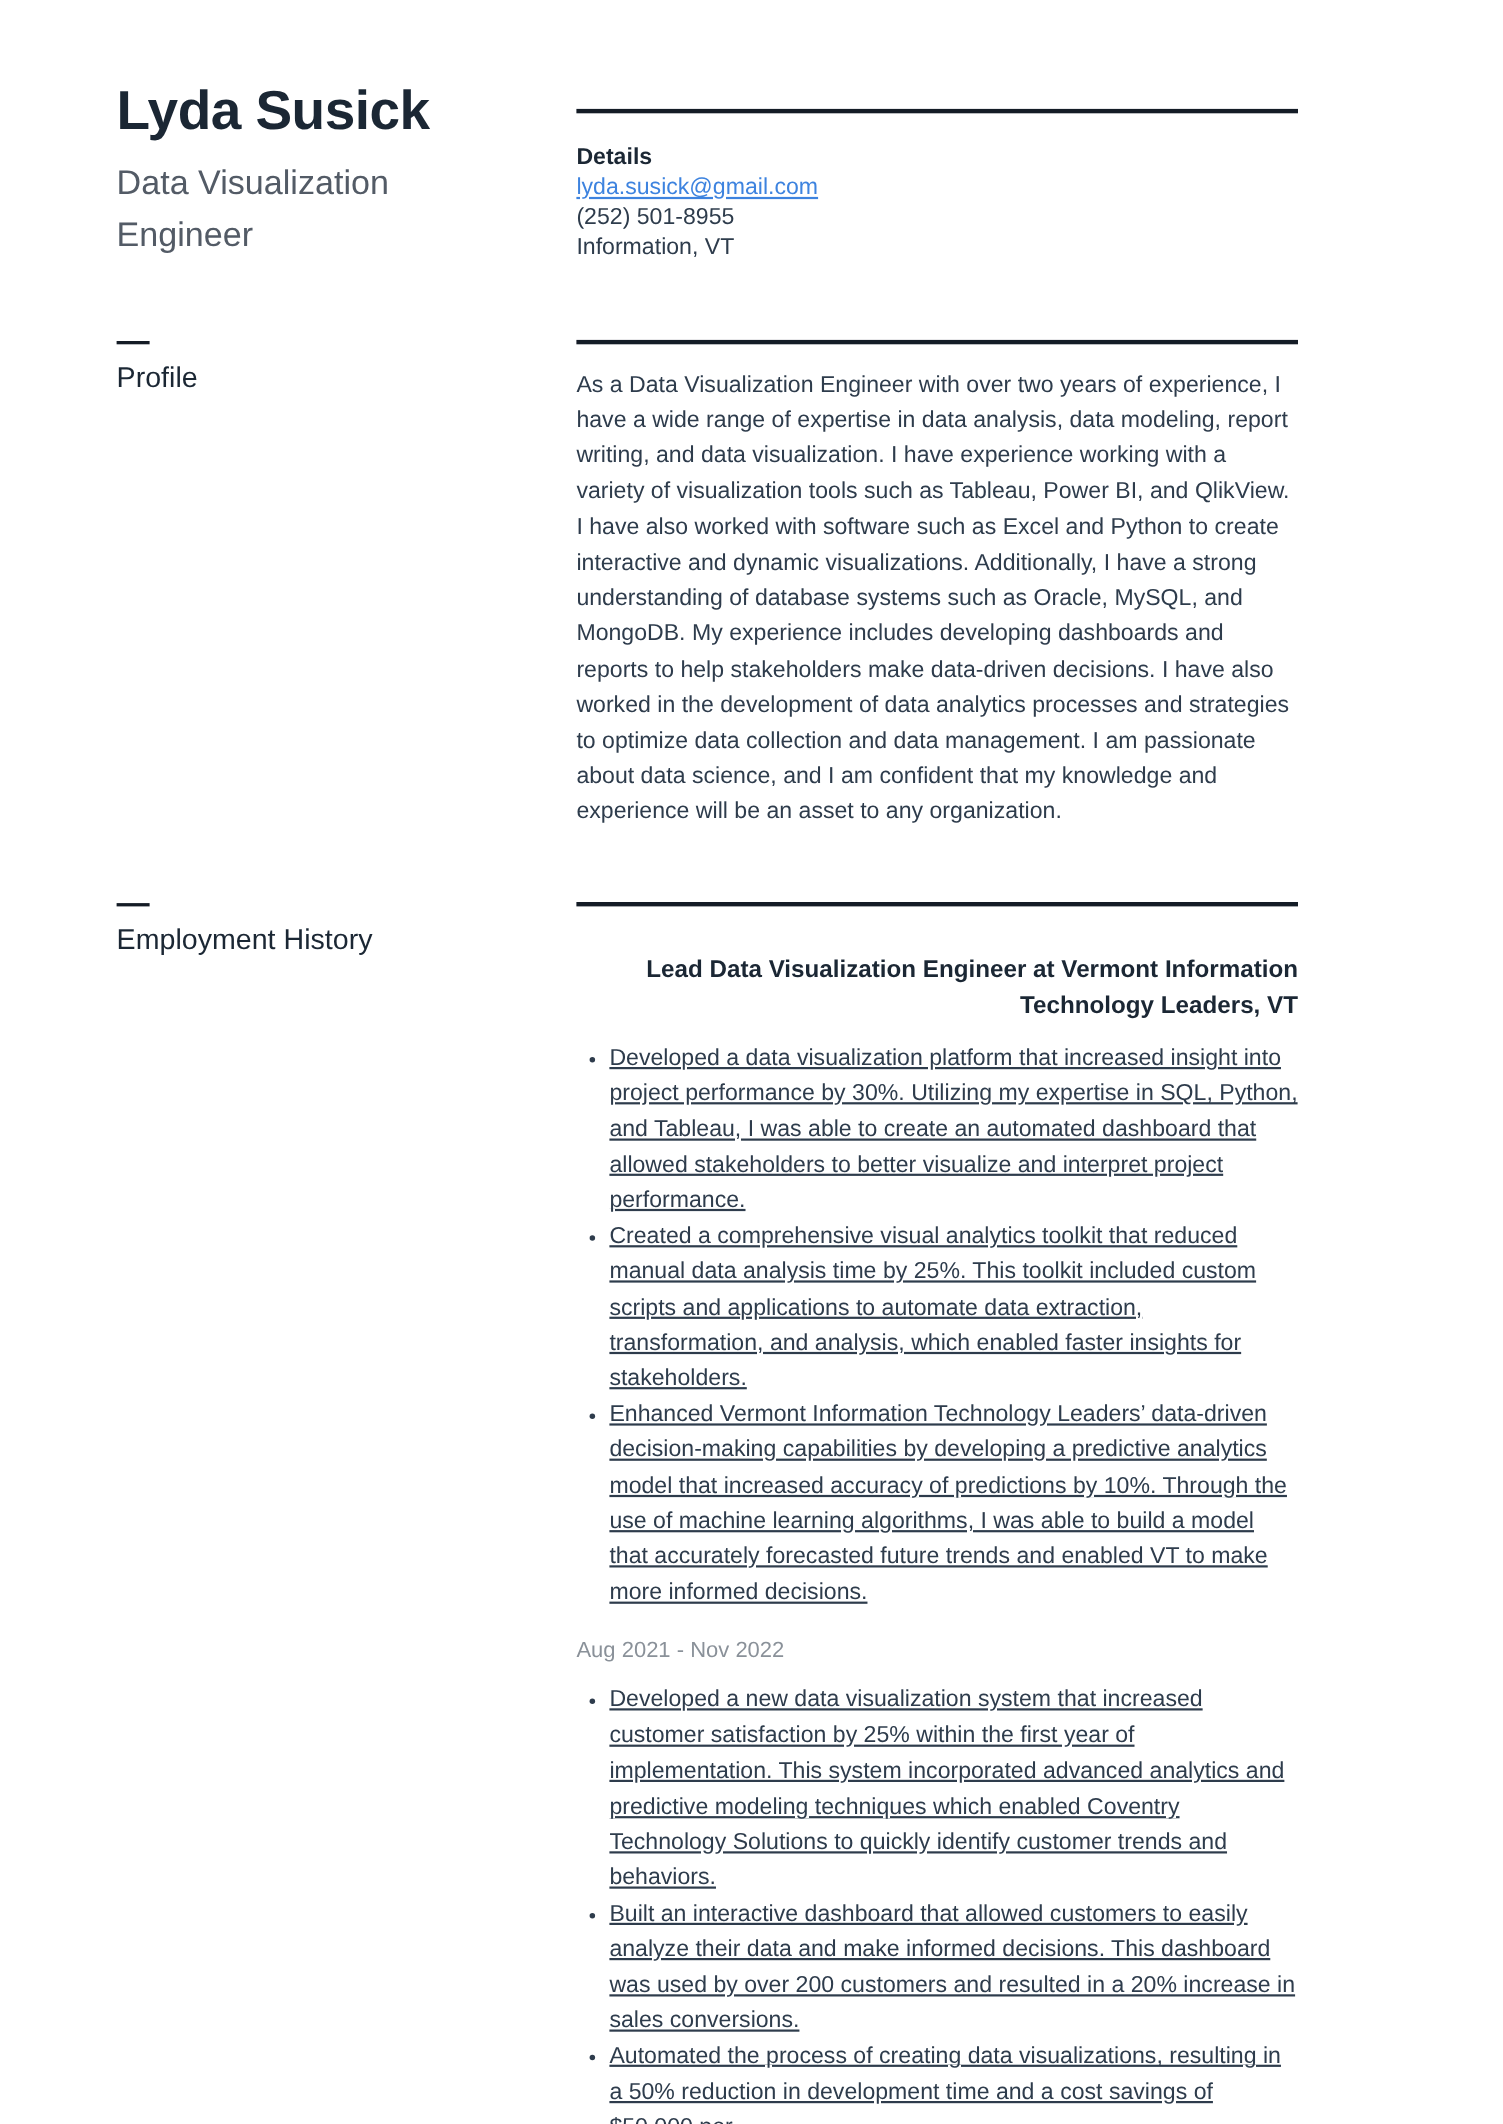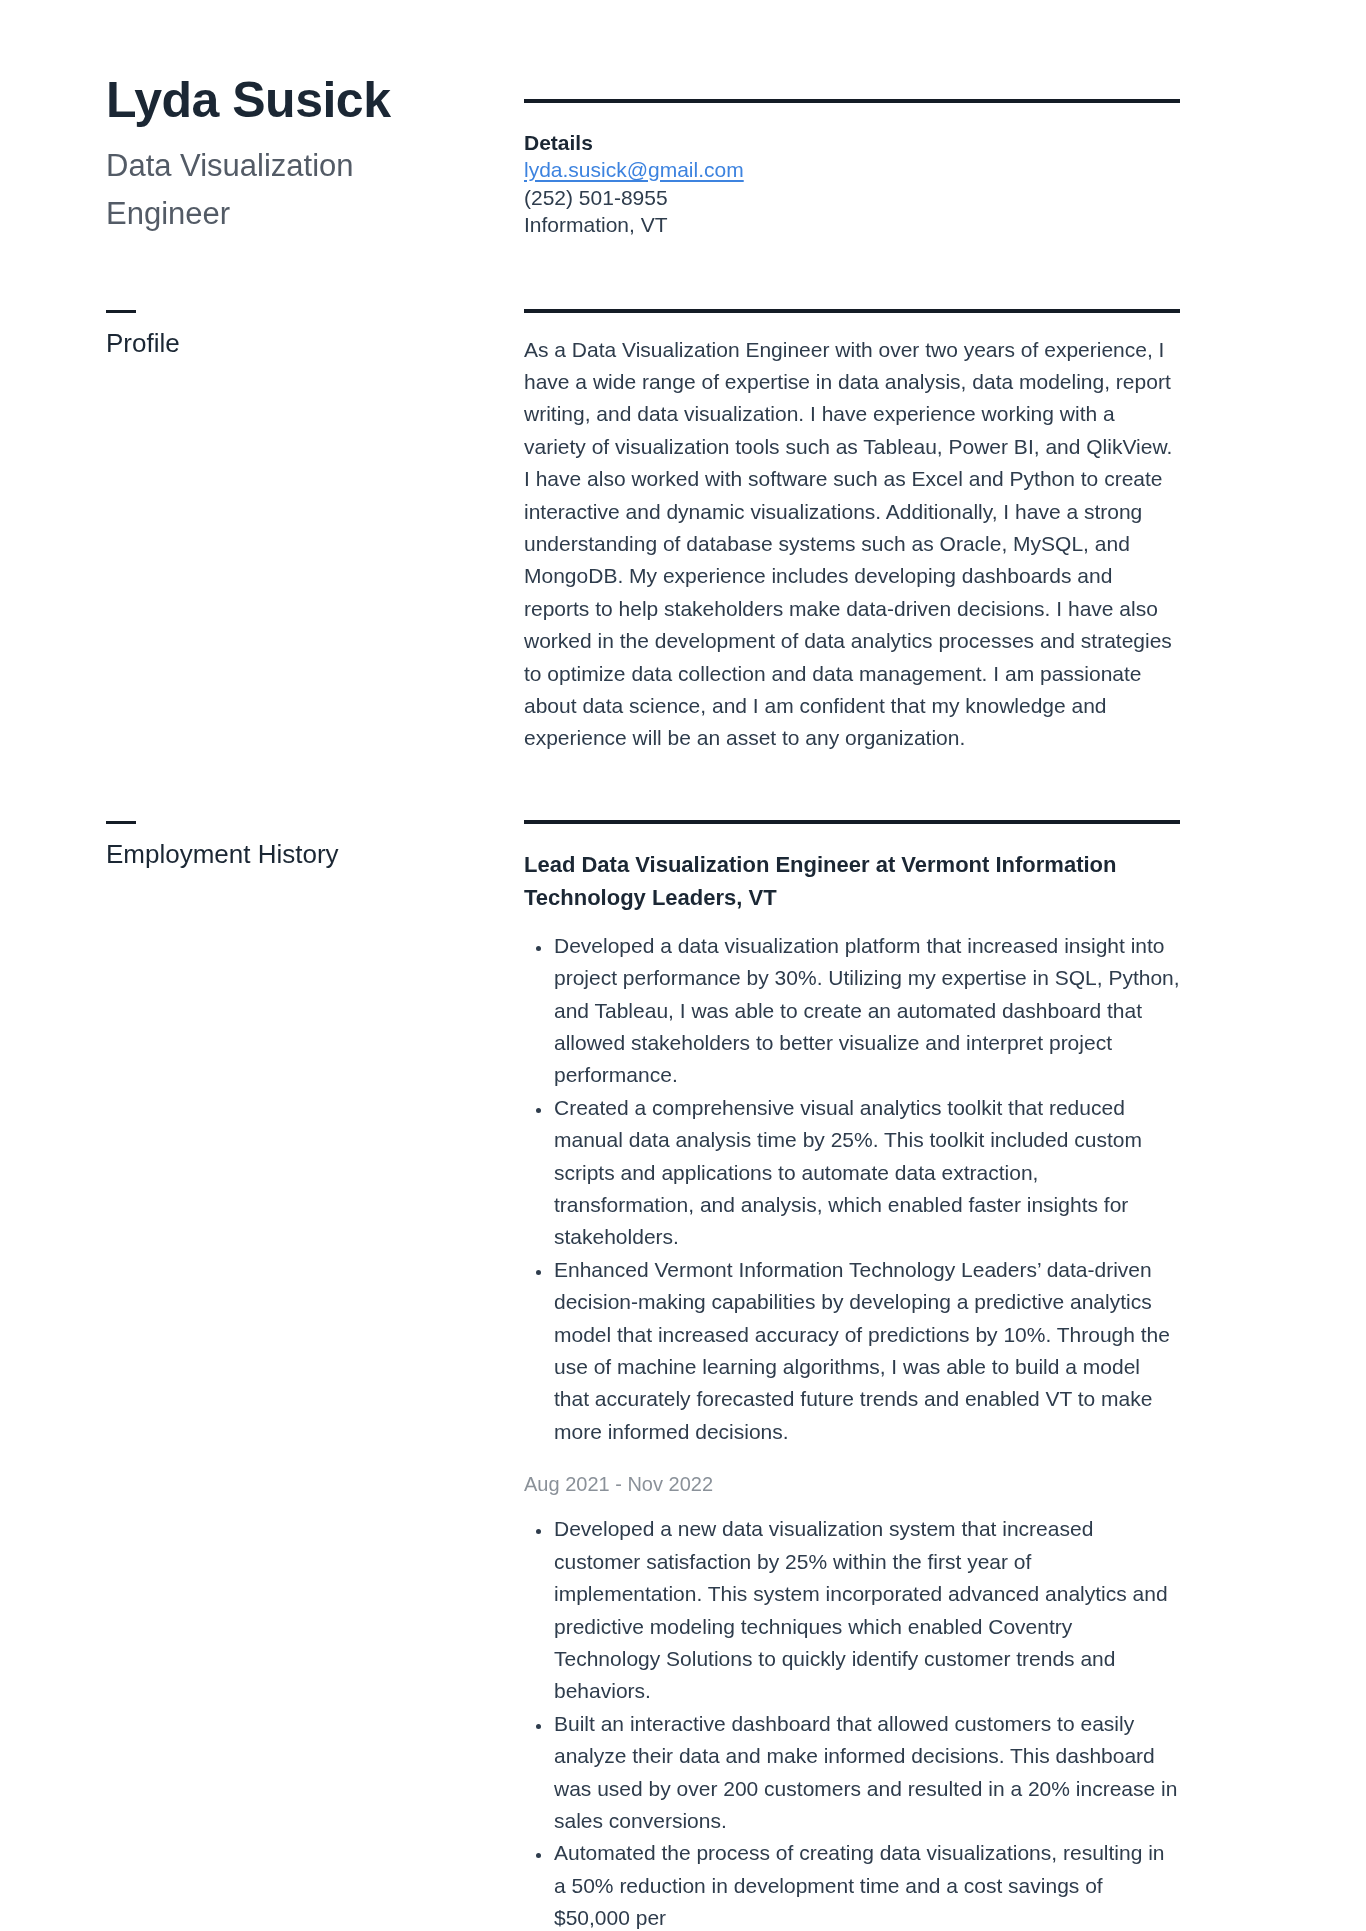--- a/index.html
+++ b/index.html
@@ -66,30 +66,31 @@
     margin-top:21px; font-size:21px; line-height:32.4px; color:var(--body);
   }
 
   
   .job{ }
   .job + .job{ margin-top:23px; }
   .job-title{
     font-size:22px; font-weight:bold; color:var(--heading);
     line-height:33px;
   }
-  .job-title.first{ margin-top:24px; }
+  .job-title.first{ margin-top:40px;text-align:right; }
   .job-dates{
     margin-top:4px; font-size:20px; line-height:26px; color:var(--muted);
   }
   ul.bullets{
     margin-top:16px; padding-left:29px; list-style:disc outside;
   }
   ul.bullets li{
     font-size:21px; line-height:32.4px; color:var(--body);
     padding-left:1px;
+    text-decoration:underline;
   }
   ul.bullets li::marker{ color:var(--body); font-size:18px; }
 </style>
 </head>
 <body>
 
 <div class="page">
 
   <div class="lcol name-block">
     <div class="name">Lyda Susick</div>

